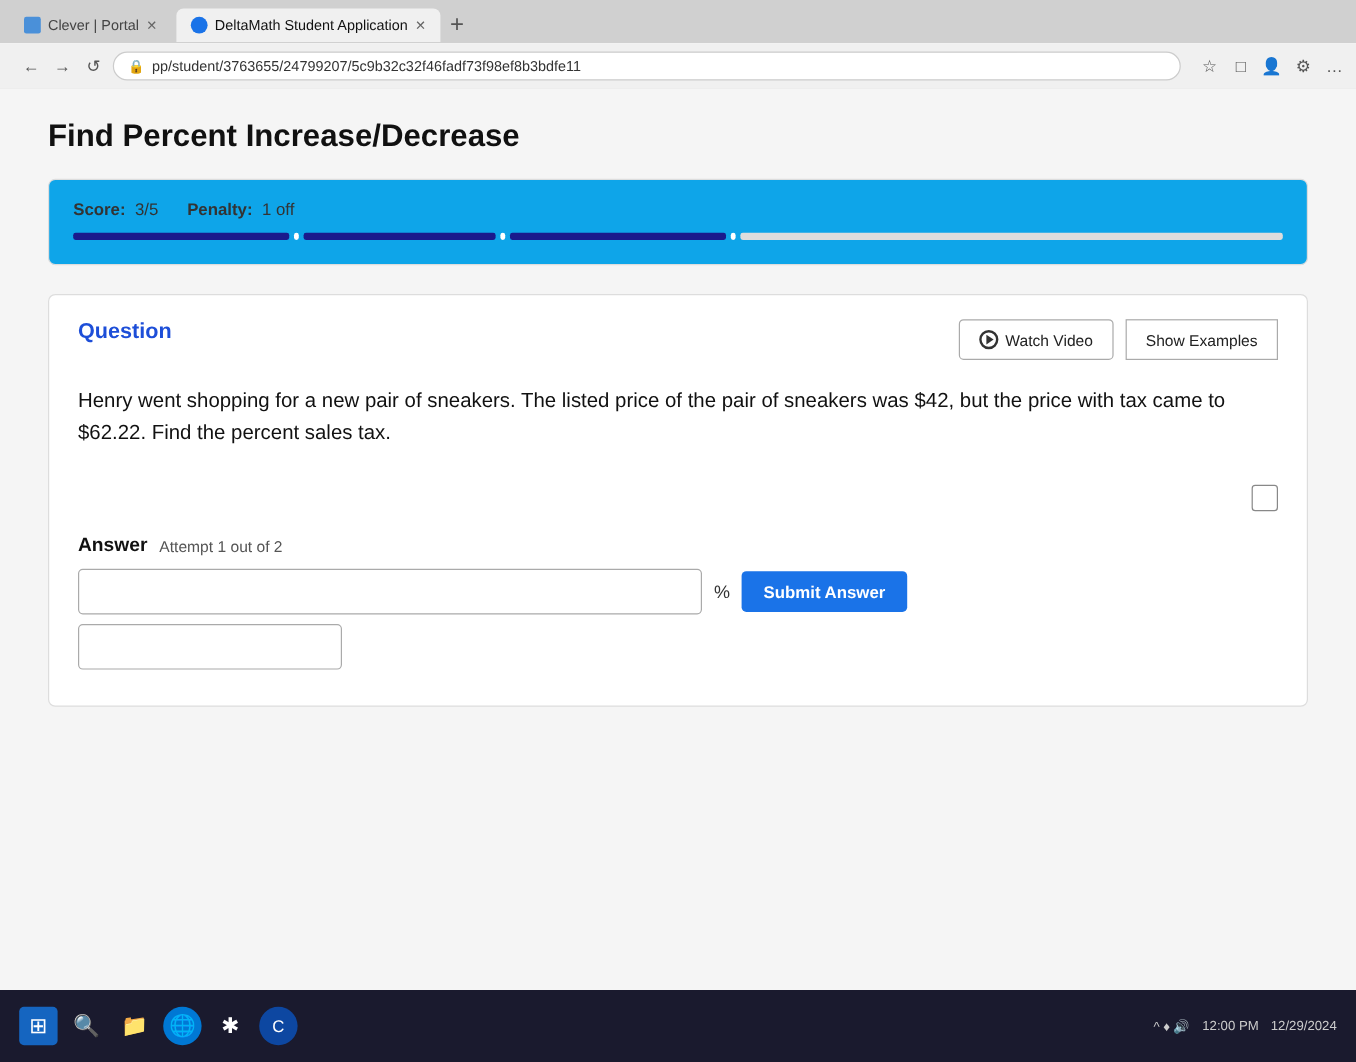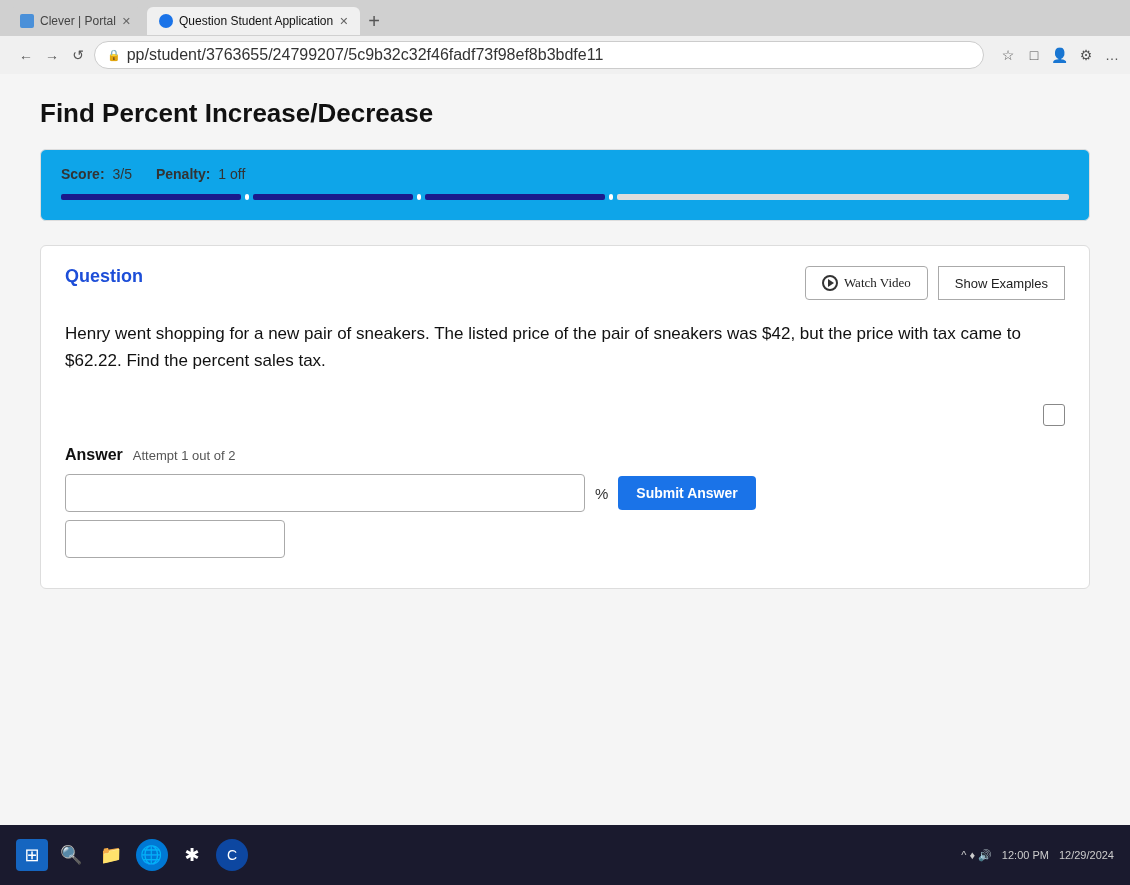--- a/index.html
+++ b/index.html
@@ -178,21 +178,20 @@
       display: flex;
       align-items: center;
       gap: 6px;
       padding: 8px 16px;
       border: 1px solid #aaa;
       border-radius: 4px;
       background: #fff;
       font-size: 13px;
       color: #222;
       cursor: pointer;
-      font-family: Liberation Serif, serif;
     }
 
     .btn-show-examples {
       display: flex;
       align-items: center;
       gap: 6px;
       padding: 8px 16px;
       border: 1px solid #aaa;
       border-radius: 0;
       background: #fff;
@@ -341,35 +340,35 @@
   <div class="tab-bar">
 
     <div class="tab">
       <div class="tab-favicon"></div>
       <span>Clever | Portal</span>
       <span class="tab-close">✕</span>
     </div>
 
     <div class="tab active">
       <div class="tab-favicon dm"></div>
-      <span>Question Student Application</span>
+      <span>DeltaMath Student Application</span>
       <span class="tab-close">✕</span>
     </div>
     <span style="font-size:20px; color:#555; padding:0 4px; cursor:pointer;">+</span>
   </div>
 
   <div class="address-bar-row">
     <div class="browser-icons">
       <div class="browser-icon">←</div>
       <div class="browser-icon">→</div>
       <div class="browser-icon">↺</div>
     </div>
     <div class="address-bar">
       <span style="font-size:11px;">🔒</span>
-      <span style="font-size:16px; color:#333;">pp/student/3763655/24799207/5c9b32c32f46fadf73f98ef8b3bdfe11</span>
+      <span style="font-size:12px; color:#333;">pp/student/3763655/24799207/5c9b32c32f46fadf73f98ef8b3bdfe11</span>
     </div>
     <div class="browser-icons">
       <div class="browser-icon">☆</div>
       <div class="browser-icon">□</div>
       <div class="browser-icon">👤</div>
       <div class="browser-icon">⚙</div>
       <div class="browser-icon">…</div>
     </div>
   </div>
 </div>

